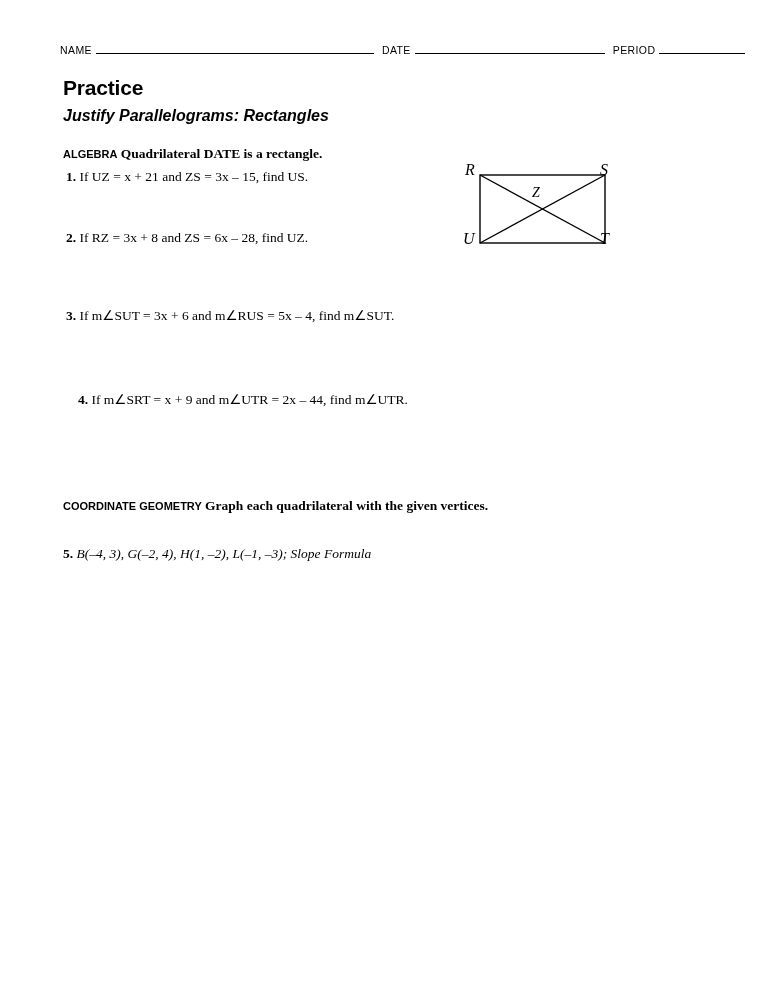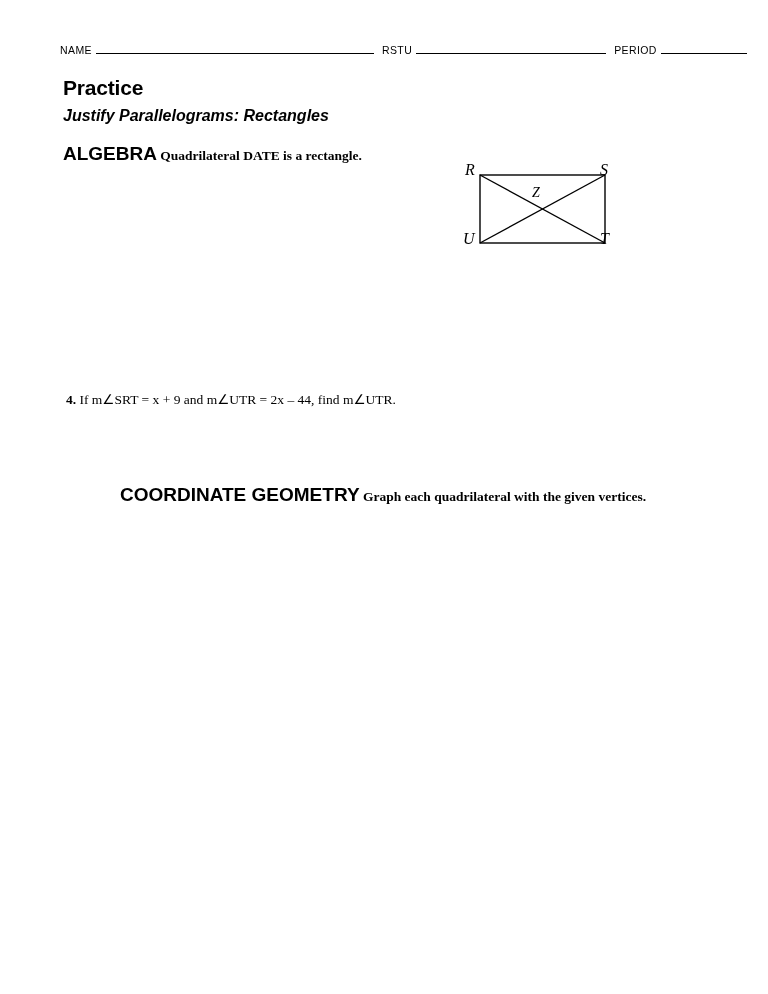--- a/index.html
+++ b/index.html
@@ -75,42 +75,42 @@
   .directions {
     position: absolute;
     font-family: "Liberation Serif", serif;
     font-weight: bold;
     font-size: 13.5px;
     line-height: 17px;
   }
   .directions .lead {
     font-family: "Liberation Sans", sans-serif;
     font-weight: bold;
-    font-size: 19px;
+    font-size: 11px;
   }
   #dir-algebra { top: 145px; left: 43px; }
-  #dir-coord { top: 486px; left: 43px; width: 640px; text-align: center; }
+  #dir-coord { top: 497px; left: 43px; width: 640px; }
 
   .it { font-style: italic; }
 
   
   .problem {
     position: absolute;
     font-family: "Liberation Serif", serif;
     font-size: 13.5px;
     line-height: 18px;
     white-space: nowrap;
   }
   .problem .num {
     font-weight: bold;
   }
   #p1 { top: 168px; left: 46px; }
   #p2 { top: 229px; left: 46px; }
   #p3 { top: 307px; left: 46px; }
-  #p4 { top: 391px; left: 46px; }
+  #p4 { top: 391px; left: 58px; }
   #p5 { top: 545px; left: 43px; }
   #p6 { top: 722px; left: 43px; }
 
   
   .figure {
     position: absolute;
     top: 155px;
     left: 440px;
     width: 170px;
     height: 105px;
@@ -131,34 +131,46 @@
 </style>
 </head>
 <body>
 
 <div class="page">
 
   <div class="header-row">
     <span class="header-label">NAME</span>
     <span class="header-rule rule-name"></span>
     <span class="hsp"></span>
-    <span class="header-label">RSTU</span>
+    <span class="header-label">DATE</span>
     <span class="header-rule rule-date"></span>
     <span class="hsp"></span>
     <span class="header-label">PERIOD</span>
     <span class="header-rule rule-period"></span>
   </div>
 
   <div class="title">Practice</div>
   <div class="subtitle">Justify Parallelograms: Rectangles</div>
 
   <div class="directions" id="dir-algebra">
     <span class="lead">ALGEBRA</span><span> Quadrilateral DATE is a rectangle.</span>
   </div>
 
+  <div class="problem" id="p1">
+    <span class="num">1.</span>
+    <span>If UZ = x + 21 and ZS = 3x – 15, find US.</span>
+  </div>
+  <div class="problem" id="p2">
+    <span class="num">2.</span>
+    <span>If RZ = 3x + 8 and ZS = 6x – 28, find UZ.</span>
+  </div>
+  <div class="problem" id="p3">
+    <span class="num">3.</span>
+    <span>If m∠SUT = 3x + 6 and m∠RUS = 5x – 4, find m∠SUT.</span>
+  </div>
   <div class="problem" id="p4">
     <span class="num">4.</span>
     <span>If m∠SRT = x + 9 and m∠UTR = 2x – 44, find m∠UTR.</span>
   </div>
 
   <div class="figure">
     <svg width="170" height="105" viewBox="0 0 170 105">
       <rect x="20" y="20" width="125" height="68" fill="none" stroke="#000" stroke-width="1.4"></rect>
       <line x1="20" y1="20" x2="145" y2="88" stroke="#000" stroke-width="1.4"></line>
       <line x1="145" y1="20" x2="20" y2="88" stroke="#000" stroke-width="1.4"></line>
@@ -167,14 +179,18 @@
     <span class="fig-label" id="lbl-S">S</span>
     <span class="fig-label" id="lbl-U">U</span>
     <span class="fig-label" id="lbl-T">T</span>
     <span class="fig-label" id="lbl-Z">Z</span>
   </div>
 
   <div class="directions" id="dir-coord">
     <span class="lead">COORDINATE GEOMETRY</span><span> Graph each quadrilateral with the given vertices.</span><br>
   </div>
 
+  <div class="problem" id="p5">
+    <span class="num">5.</span>
+    <span class="it">B(–4, 3), G(–2, 4), H(1, –2), L(–1, –3); Slope Formula</span>
+  </div>
 
 </div>
 
 </body></html>

